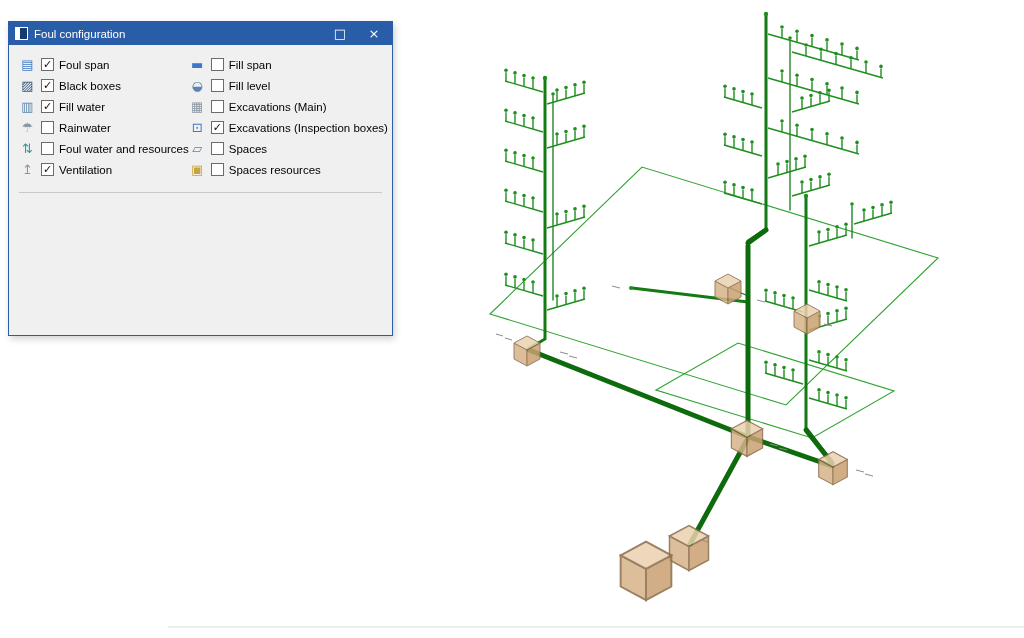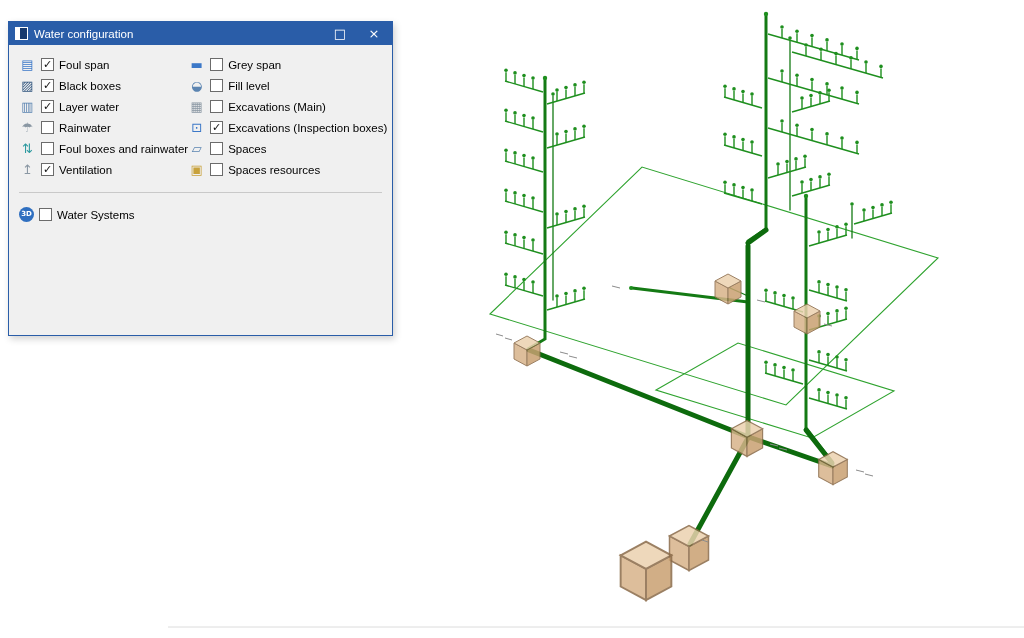--- a/index.html
+++ b/index.html
@@ -173,64 +173,64 @@
     <path d="M702,540 l6,2"></path>
     <path d="M612,286 l8,2"></path>
   </g>
 
   <line class="divider" x1="168" y1="627" x2="1024" y2="627"></line>
 </svg>
 
 <div class="dialog">
   <div class="titlebar">
     <span class="app-icon"></span>
-    <span class="title">Water configuration</span>
+    <span class="title">Foul configuration</span>
     <span class="tb-btn">□</span>
     <span class="tb-btn">×</span>
   </div>
 
   <div class="columns">
     <div class="col left">
       <div class="row">
         <span class="icon ic-blue">▤</span>
         <span class="checkbox" data-checked="true"></span>
         <span class="label">Foul span</span>
       </div>
       <div class="row">
         <span class="icon ic-navy">▨</span>
         <span class="checkbox" data-checked="true"></span>
         <span class="label">Black boxes</span>
       </div>
       <div class="row">
         <span class="icon ic-steel">▥</span>
         <span class="checkbox" data-checked="true"></span>
-        <span class="label">Layer water</span>
+        <span class="label">Fill water</span>
       </div>
       <div class="row">
         <span class="icon ic-gray">☂</span>
         <span class="checkbox" data-checked="false"></span>
         <span class="label">Rainwater</span>
       </div>
       <div class="row">
         <span class="icon ic-teal">⇅</span>
         <span class="checkbox" data-checked="false"></span>
-        <span class="label">Foul boxes and rainwater</span>
+        <span class="label">Foul water and resources</span>
       </div>
       <div class="row">
         <span class="icon ic-gray">↥</span>
         <span class="checkbox" data-checked="true"></span>
         <span class="label">Ventilation</span>
       </div>
     </div>
 
     <div class="col right">
       <div class="row">
         <span class="icon ic-blue">▬</span>
         <span class="checkbox" data-checked="false"></span>
-        <span class="label">Grey span</span>
+        <span class="label">Fill span</span>
       </div>
       <div class="row">
         <span class="icon ic-steel">◒</span>
         <span class="checkbox" data-checked="false"></span>
         <span class="label">Fill level</span>
       </div>
       <div class="row">
         <span class="icon ic-gray">▦</span>
         <span class="checkbox" data-checked="false"></span>
         <span class="label">Excavations (Main)</span>
@@ -248,20 +248,13 @@
       <div class="row">
         <span class="icon ic-gold">▣</span>
         <span class="checkbox" data-checked="false"></span>
         <span class="label">Spaces resources</span>
       </div>
     </div>
   </div>
 
   <div class="separator"></div>
 
-  <div class="systems-row">
-    <div class="row">
-      <span class="icon ic-badge">3D</span>
-      <span class="checkbox" data-checked="false"></span>
-      <span class="label">Water Systems</span>
-    </div>
-  </div>
 </div>
 
 </body></html>

